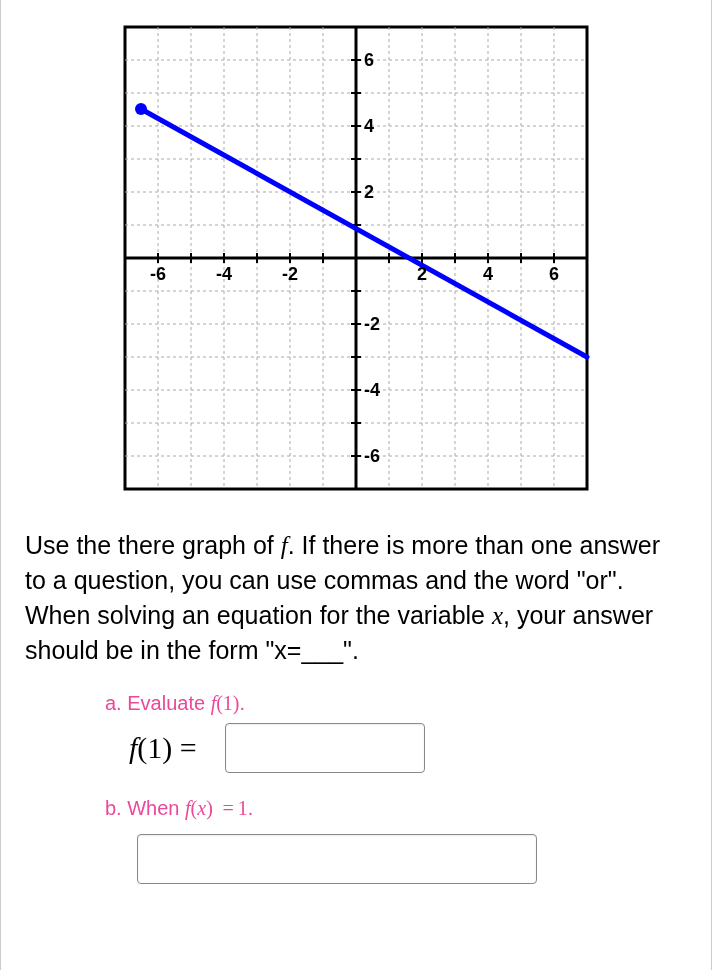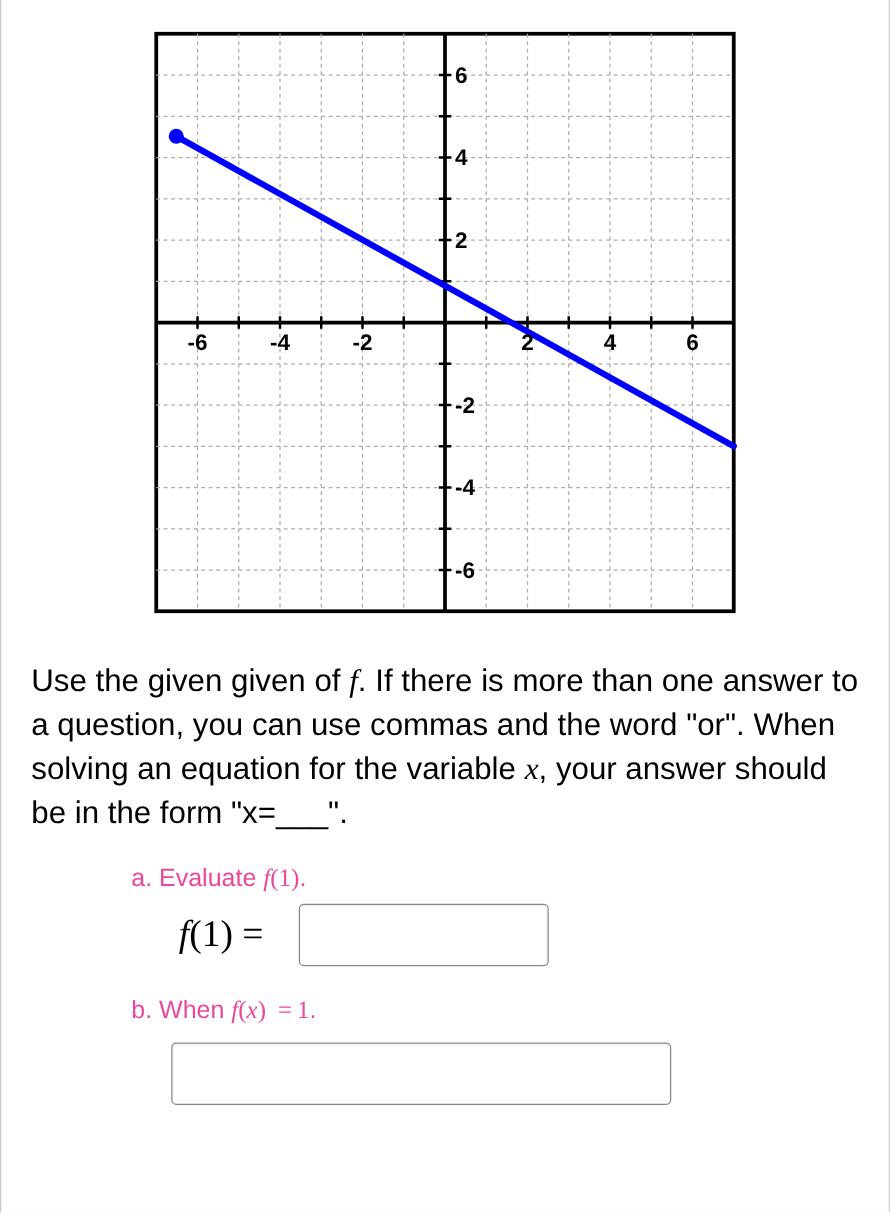--- a/index.html
+++ b/index.html
@@ -44,21 +44,21 @@
     color: #ec4899;
   }
   .eq-line {
     font-size: 30px;
     font-family: 'Times New Roman', serif;
     font-style: italic;
     margin-top: 8px;
     display: flex;
     align-items: center;
     gap: 28px;
-    margin-left: 38px;
+    margin-left: 24px;
   }
   .eq-line .eq-sign { font-style: normal; }
   input[type=text] {
     font-size: 22px;
     padding: 8px 10px;
     border: 1px solid #888;
     border-radius: 4px;
     height: 50px;
     box-shadow: inset 0 1px 2px rgba(0,0,0,0.08);
   }
@@ -160,21 +160,21 @@
       <text class="tick-label" x="268" y="48" text-anchor="start">6</text>
       <text class="tick-label" x="268" y="114" text-anchor="start">4</text>
       <text class="tick-label" x="268" y="180" text-anchor="start">2</text>
       <text class="tick-label" x="268" y="312" text-anchor="start">-2</text>
       <text class="tick-label" x="268" y="378" text-anchor="start">-4</text>
       <text class="tick-label" x="268" y="444" text-anchor="start">-6</text>
     </svg>
   </div>
 
   <p class="instructions">
-    <span>Use the given given of </span><span class="math-i">f</span><span>. If there is more than one answer to a question, you can use commas and the word "or". When solving an equation for the variable </span><span class="math-i">x</span><span>, your answer should be in the form "x=___".</span>
+    <span>Use the there graph of </span><span class="math-i">f</span><span>. If there is more than one answer to a question, you can use commas and the word "or". When solving an equation for the variable </span><span class="math-i">x</span><span>, your answer should be in the form "x=___".</span>
   </p>
 
   <div class="questions">
 
     <div class="q-item">
       <div class="q-label">
         <span>a. Evaluate </span><span class="math-i">f</span><span class="math-r">(1)</span><span>.</span>
       </div>
       <div class="eq-line">
         <span>

